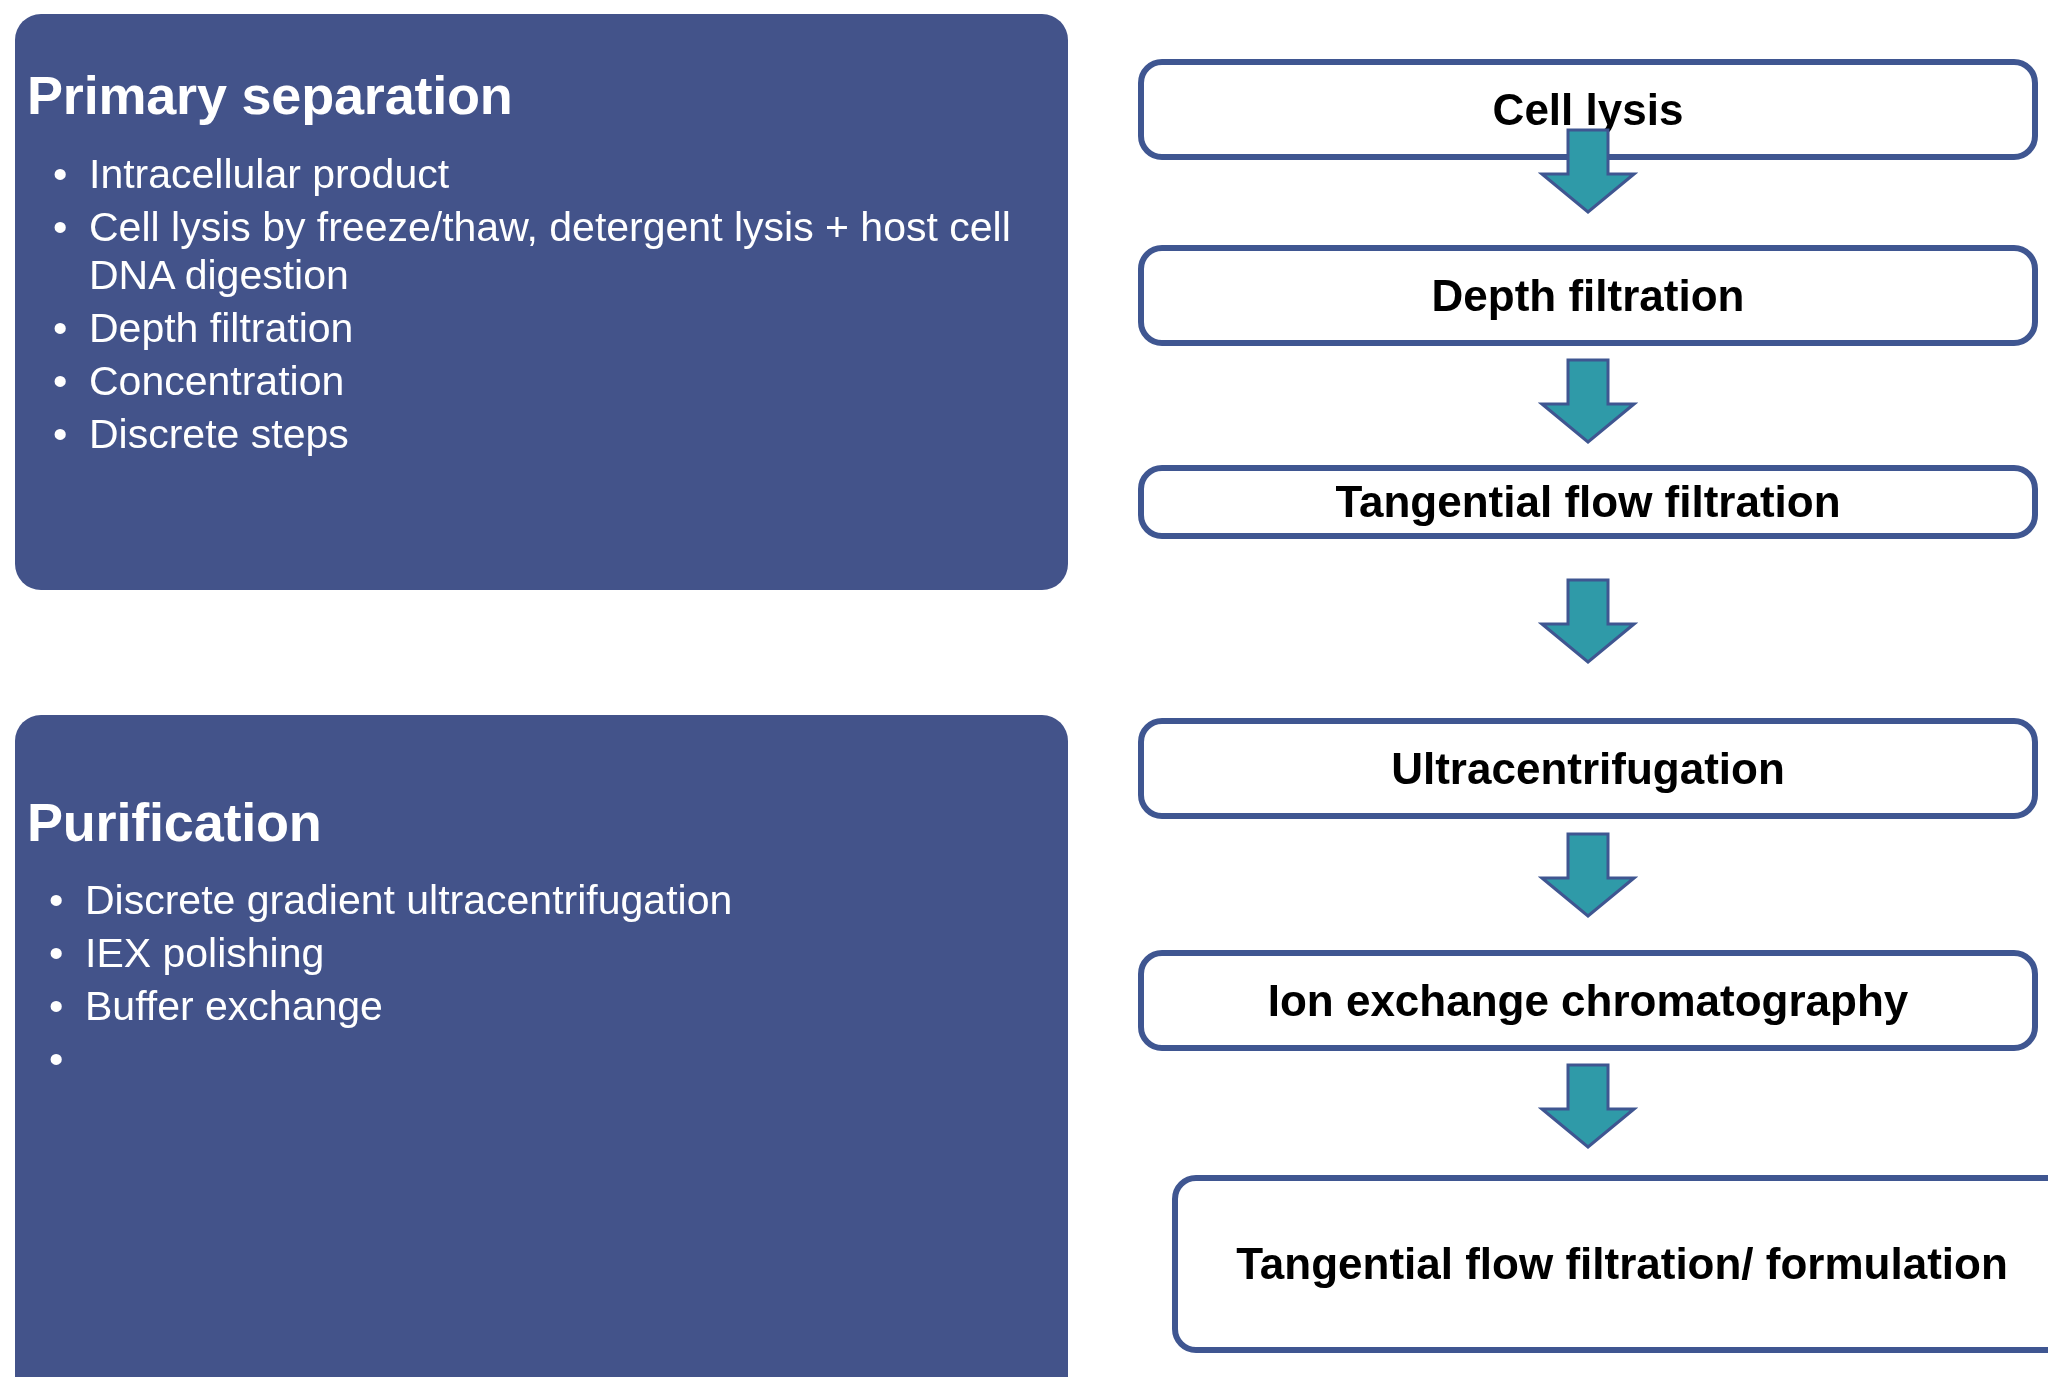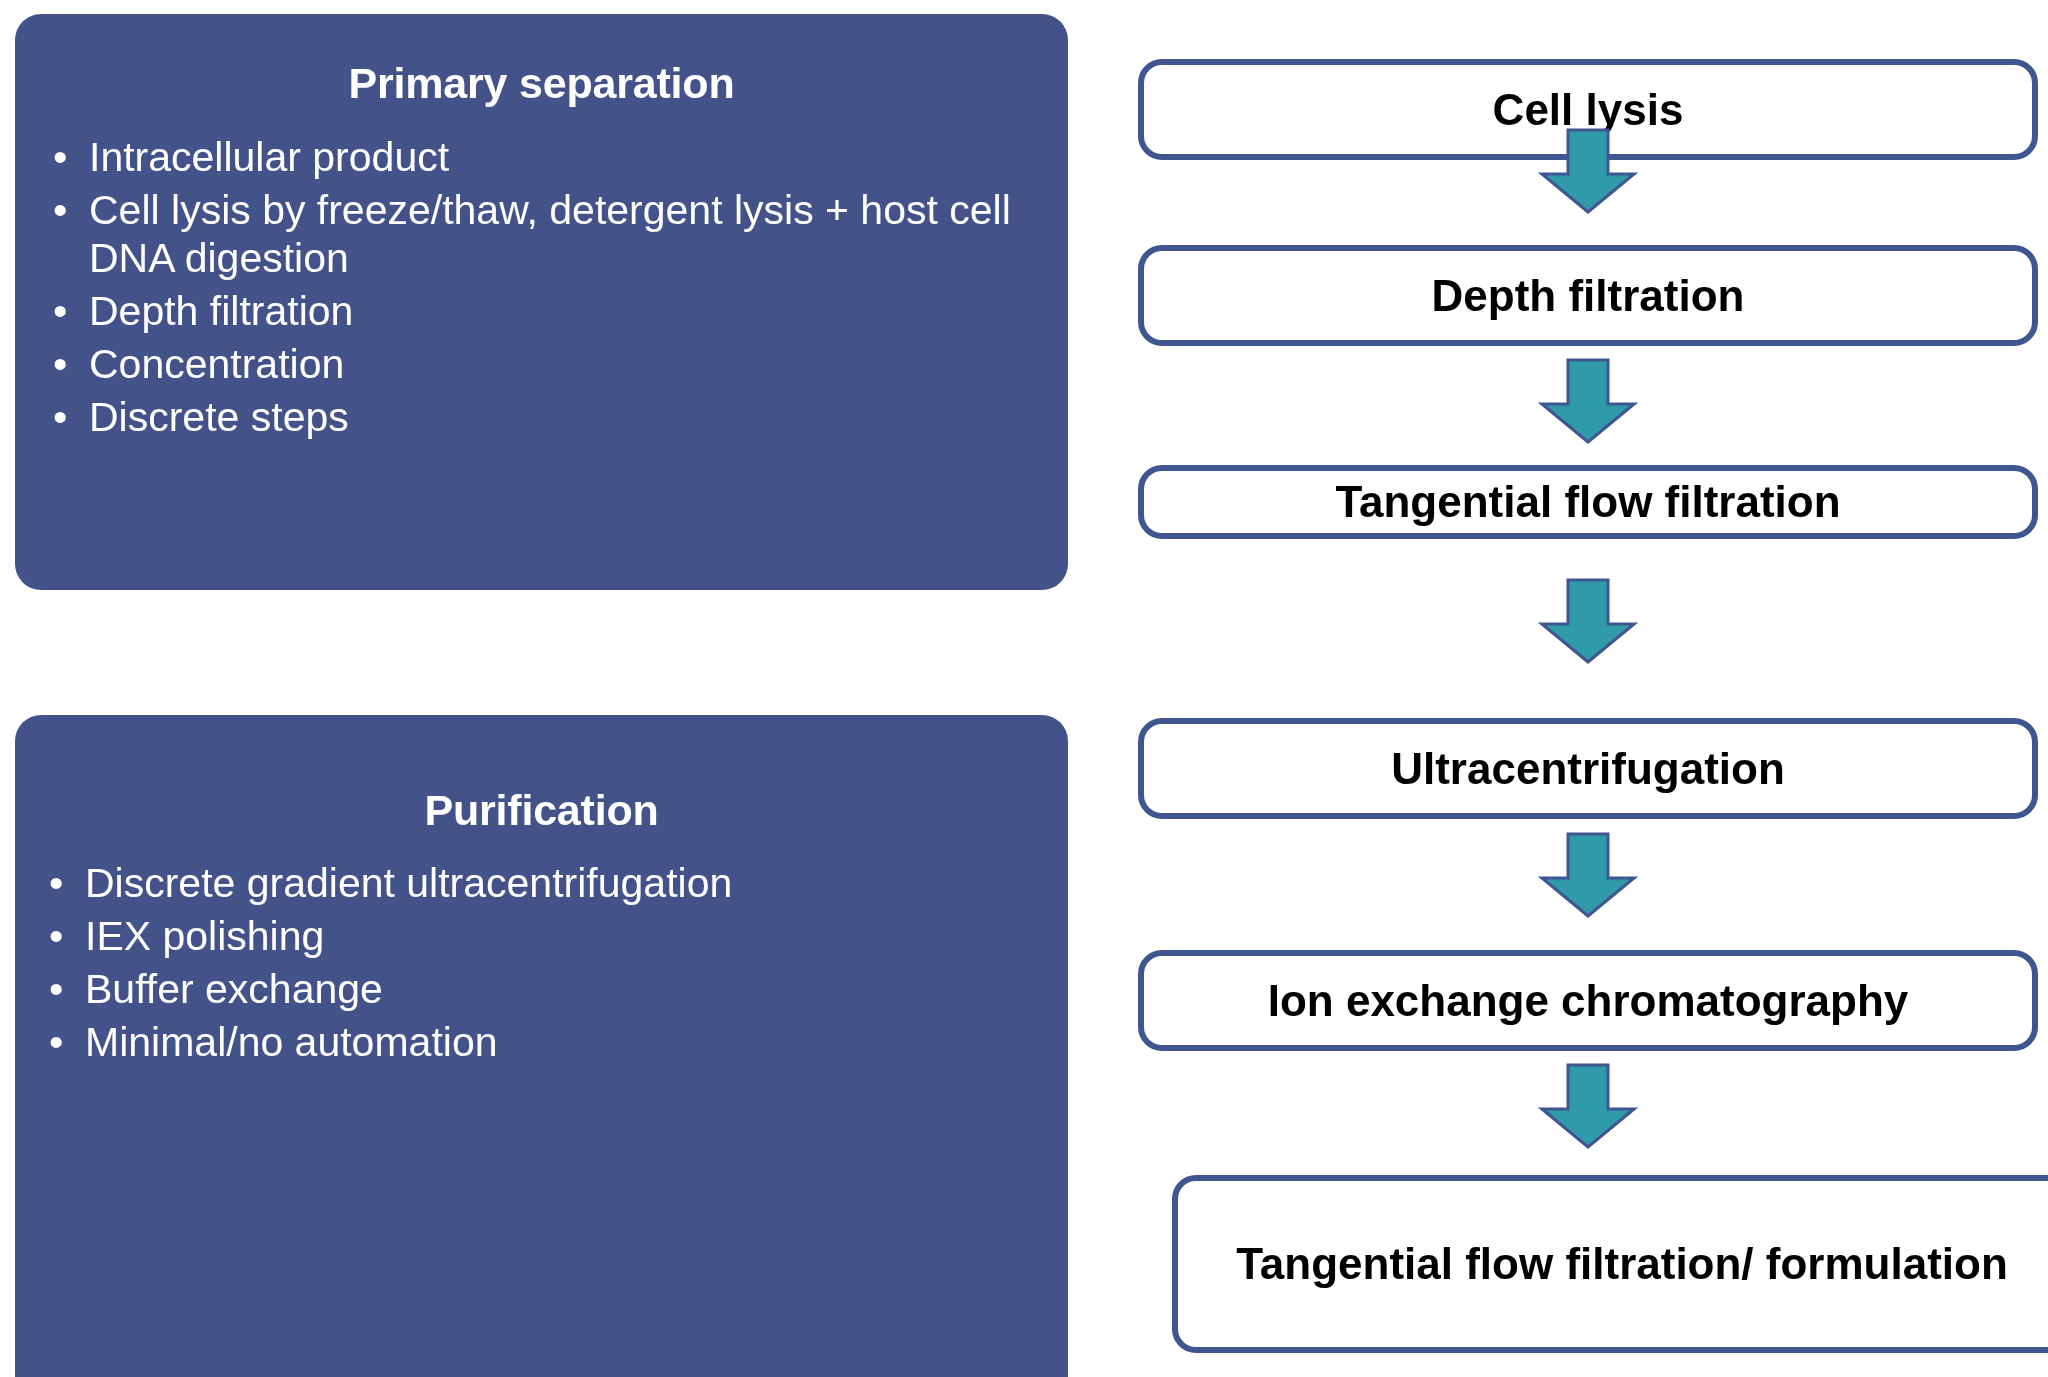--- a/index.html
+++ b/index.html
@@ -27,24 +27,23 @@
     background: #43538a;
     border-radius: 26px;
     box-sizing: border-box;
     overflow: hidden;
   }
   #panel-primary  { left: 15px; top: 14px;  width: 1053px; height: 576px; }
   #panel-purify   { left: 15px; top: 715px; width: 1053px; height: 731px; }
 
   .panel-title {
     color: #ffffff;
-    font-size: 43px;
+    font-size: 54px;
     font-weight: bold;
-    text-align: center;
-    margin: 6px;
+    margin: 12px;
     padding-top: 42px;
     letter-spacing: -0.2px;
     line-height: 1.0;
   }
   #panel-purify .panel-title { padding-top: 68px; }
 
   .bullet-list {
     list-style: none;
     margin: 0;
     padding: 0;
@@ -158,21 +157,20 @@
       <li>
         <span class="dot">•</span>
         <span>IEX polishing</span>
       </li>
       <li>
         <span class="dot">•</span>
         <span>Buffer exchange</span>
       </li>
       <li>
         <span class="dot">•</span>
-        <span>Minimal/no automation</span>
       </li>
     </ul>
   </div>
 
   <div class="flow-box" id="box-0">
     <span class="flow-label">Cell lysis</span>
   </div>
 
   <svg class="arrow" id="arrow-0" viewBox="0 0 100 86">
     <polygon points="30,2 70,2 70,46 96,46 50,84 4,46 30,46" fill="#2f9aa8" stroke="#3f5691" stroke-width="3" stroke-linejoin="miter"></polygon>

